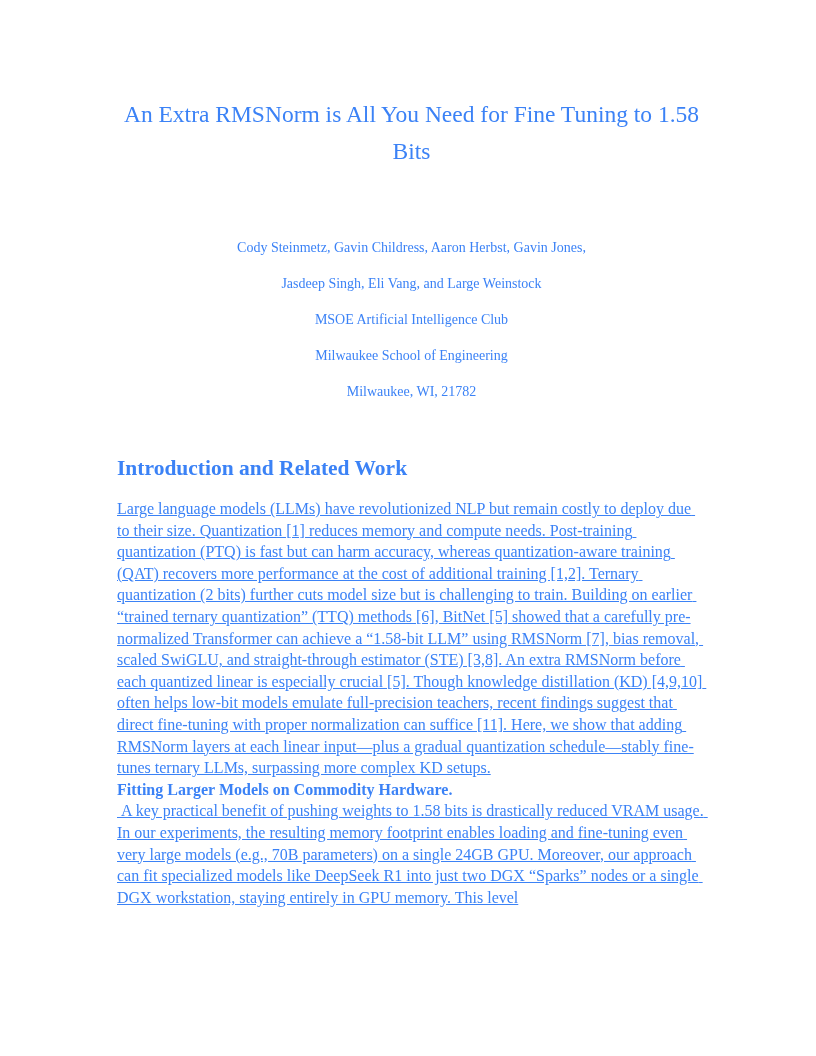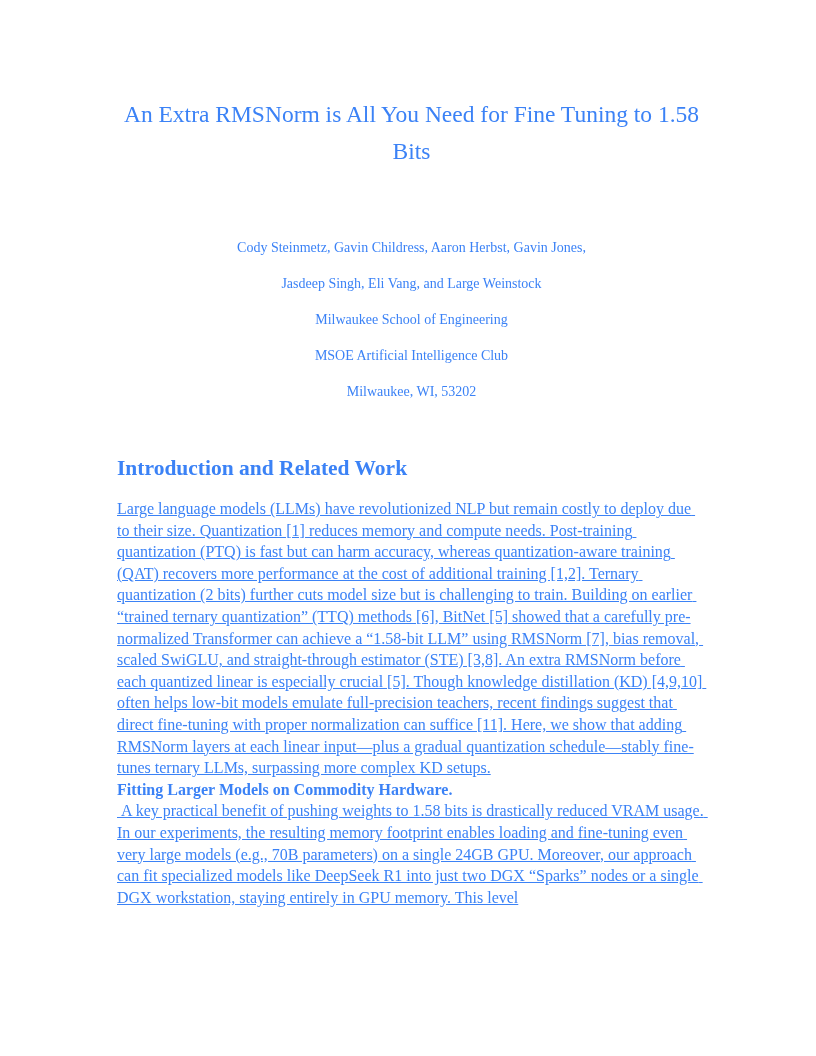--- a/index.html
+++ b/index.html
@@ -65,23 +65,23 @@
 <body>
 
 <div class="page">
   <div class="content">
 
     <div class="paper-title">An Extra RMSNorm is All You Need for Fine Tuning to 1.58 Bits</div>
 
     <div class="authors">
       <div>Cody Steinmetz, Gavin Childress, Aaron Herbst, Gavin Jones,</div>
       <div>Jasdeep Singh, Eli Vang, and Large Weinstock</div>
+      <div>MSOE Artificial Intelligence Club</div>
       <div>Milwaukee School of Engineering</div>
-      <div>MSOE Artificial Intelligence Club</div>
-      <div>Milwaukee, WI, 53202</div>
+      <div>Milwaukee, WI, 21782</div>
     </div>
 
     <div class="section-heading">Introduction and Related Work</div>
 
     <div class="body-para">Large language models (LLMs) have revolutionized NLP but remain costly to deploy due to their size. Quantization [1] reduces memory and compute needs. Post-training quantization (PTQ) is fast but can harm accuracy, whereas quantization-aware training (QAT) recovers more performance at the cost of additional training [1,2]. Ternary quantization (2 bits) further cuts model size but is challenging to train. Building on earlier “trained ternary quantization” (TTQ) methods [6], BitNet [5] showed that a carefully pre-normalized Transformer can achieve a “1.58-bit LLM” using RMSNorm [7], bias removal, scaled SwiGLU, and straight-through estimator (STE) [3,8]. An extra RMSNorm before each quantized linear is especially crucial [5]. Though knowledge distillation (KD) [4,9,10] often helps low-bit models emulate full-precision teachers, recent findings suggest that direct fine-tuning with proper normalization can suffice [11]. Here, we show that adding RMSNorm layers at each linear input—plus a gradual quantization schedule—stably fine-tunes ternary LLMs, surpassing more complex KD setups.</div>
 
     <div class="subsection-heading">Fitting Larger Models on Commodity Hardware.</div>
 
     <div class="body-para tight"> A key practical benefit of pushing weights to 1.58 bits is drastically reduced VRAM usage. In our experiments, the resulting memory footprint enables loading and fine-tuning even very large models (e.g., 70B parameters) on a single 24GB GPU. Moreover, our approach can fit specialized models like DeepSeek R1 into just two DGX “Sparks” nodes or a single DGX workstation, staying entirely in GPU memory. This level</div>
 

